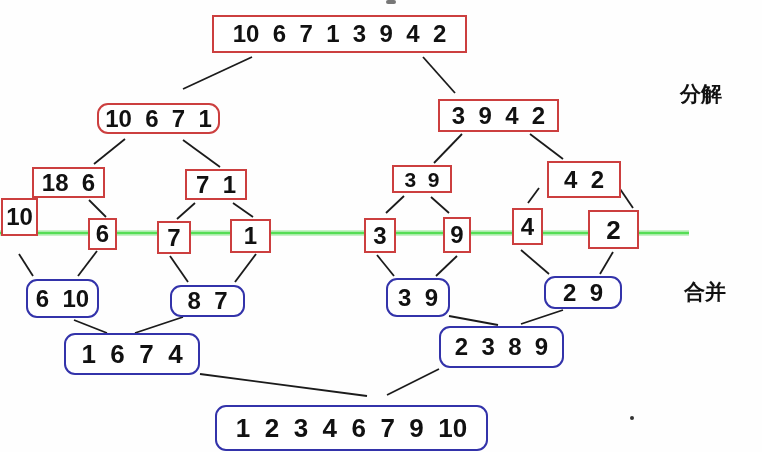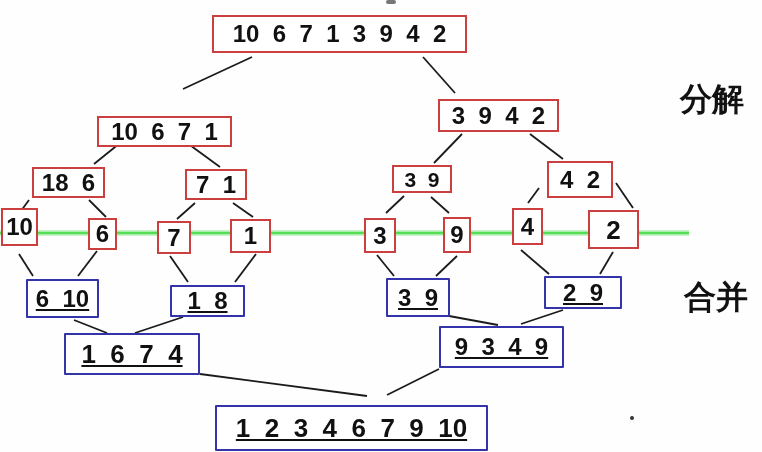--- a/index.html
+++ b/index.html
@@ -11,25 +11,25 @@
   .conn  { stroke:var(--connector,#1b1b1b); stroke-width:1.8; }
   .axis-glow { stroke:var(--axis-glow,#c8f2c8); stroke-width:6; }
   .axis-core { stroke:var(--axis-line,#55dd55); stroke-width:2.6; }
   .box {
     position:absolute; z-index:2; background:#ffffff;
     display:flex; align-items:center; justify-content:center;
     font-weight:bold; font-size:24px; color:var(--text,#111);
     white-space:pre; line-height:1; box-sizing:border-box;
   }
   .rbox { border:2px solid var(--divide-border,#cc3f3f); }
-  .bbox { border:2px solid var(--merge-border,#3333aa); border-radius:1px;text-decoration:underline; }
+  .bbox { border:2px solid var(--merge-border,#3333aa); border-radius:11px; }
   .fs22 { font-size:21px; }
   .fs26 { font-size:26px; }
   .phase-label {
-    position:absolute; z-index:2; font-weight:bold; font-size:32px;
+    position:absolute; z-index:2; font-weight:bold; font-size:21px;
     color:var(--text,#111); line-height:1;
   }
   .artifact-top { position:absolute; z-index:3; left:386px; top:0; width:10px; height:4px;
     background:#555; opacity:.8; border-radius:2px; }
   .artifact-dot { position:absolute; z-index:3; left:630px; top:416px; width:4px; height:4px;
     background:#333; border-radius:50%; }
 </style>
 </head>
 <body>
 
@@ -66,44 +66,44 @@
     <line class="conn" x1="74" y1="320" x2="107" y2="333"></line>
     <line class="conn" x1="183" y1="317" x2="135" y2="333"></line>
     <line class="conn" x1="449" y1="316" x2="498" y2="325"></line>
     <line class="conn" x1="563" y1="310" x2="521" y2="324"></line>
     <line class="conn" x1="200" y1="374" x2="367" y2="396"></line>
     <line class="conn" x1="439" y1="369" x2="387" y2="395"></line>
   </svg>
 
   <div class="box rbox" style="left:212px;top:15px;width:255px;height:38px;">10  6  7  1  3  9  4  2</div>
 
-  <div class="box rbox" style="left:97px;top:116px;width:135px;height:31px;">10  6  7  1</div>
+  <div class="box rbox" style="left:97px;top:103px;width:123px;height:31px;border-radius:11px;">10  6  7  1</div>
   <div class="box rbox" style="left:438px;top:99px;width:121px;height:33px;">3  9  4  2</div>
 
   <div class="box rbox" style="left:32px;top:167px;width:73px;height:31px;">18  6</div>
   <div class="box rbox" style="left:185px;top:169px;width:62px;height:31px;">7  1</div>
   <div class="box rbox fs22" style="left:392px;top:165px;width:60px;height:28px;">3  9</div>
-  <div class="box rbox" style="left:547px;top:161px;width:66px;height:37px;">4  2</div>
+  <div class="box rbox" style="left:547px;top:161px;width:74px;height:37px;">4  2</div>
 
-  <div class="box rbox" style="left:1px;top:208px;width:37px;height:38px;">10</div>
+  <div class="box rbox" style="left:1px;top:198px;width:37px;height:38px;">10</div>
   <div class="box rbox" style="left:88px;top:218px;width:29px;height:32px;">6</div>
   <div class="box rbox" style="left:157px;top:221px;width:34px;height:33px;">7</div>
   <div class="box rbox" style="left:230px;top:219px;width:41px;height:34px;">1</div>
   <div class="box rbox" style="left:364px;top:218px;width:32px;height:35px;">3</div>
   <div class="box rbox" style="left:443px;top:217px;width:28px;height:36px;">9</div>
   <div class="box rbox" style="left:512px;top:208px;width:31px;height:37px;">4</div>
   <div class="box rbox fs26" style="left:588px;top:210px;width:51px;height:39px;">2</div>
 
   <div class="box bbox" style="left:26px;top:279px;width:73px;height:39px;">6  10</div>
-  <div class="box bbox" style="left:170px;top:285px;width:75px;height:32px;">1  8</div>
+  <div class="box bbox" style="left:170px;top:285px;width:75px;height:32px;">8  7</div>
   <div class="box bbox" style="left:386px;top:278px;width:64px;height:39px;">3  9</div>
   <div class="box bbox" style="left:544px;top:276px;width:78px;height:33px;">2  9</div>
 
   <div class="box bbox fs26" style="left:64px;top:333px;width:136px;height:42px;">1  6  7  4</div>
-  <div class="box bbox" style="left:439px;top:326px;width:125px;height:42px;">9  3  4  9</div>
+  <div class="box bbox" style="left:439px;top:326px;width:125px;height:42px;">2  3  8  9</div>
 
   <div class="box bbox fs26" style="left:215px;top:397px;width:273px;height:46px;margin-top:8px;">1  2  3  4  6  7  9  10</div>
 
   <div class="phase-label" style="left:680px;top:83px;">分解</div>
   <div class="phase-label" style="left:684px;top:281px;">合并</div>
 
   <div class="artifact-top"></div>
   <div class="artifact-dot"></div>
 
 </div>

